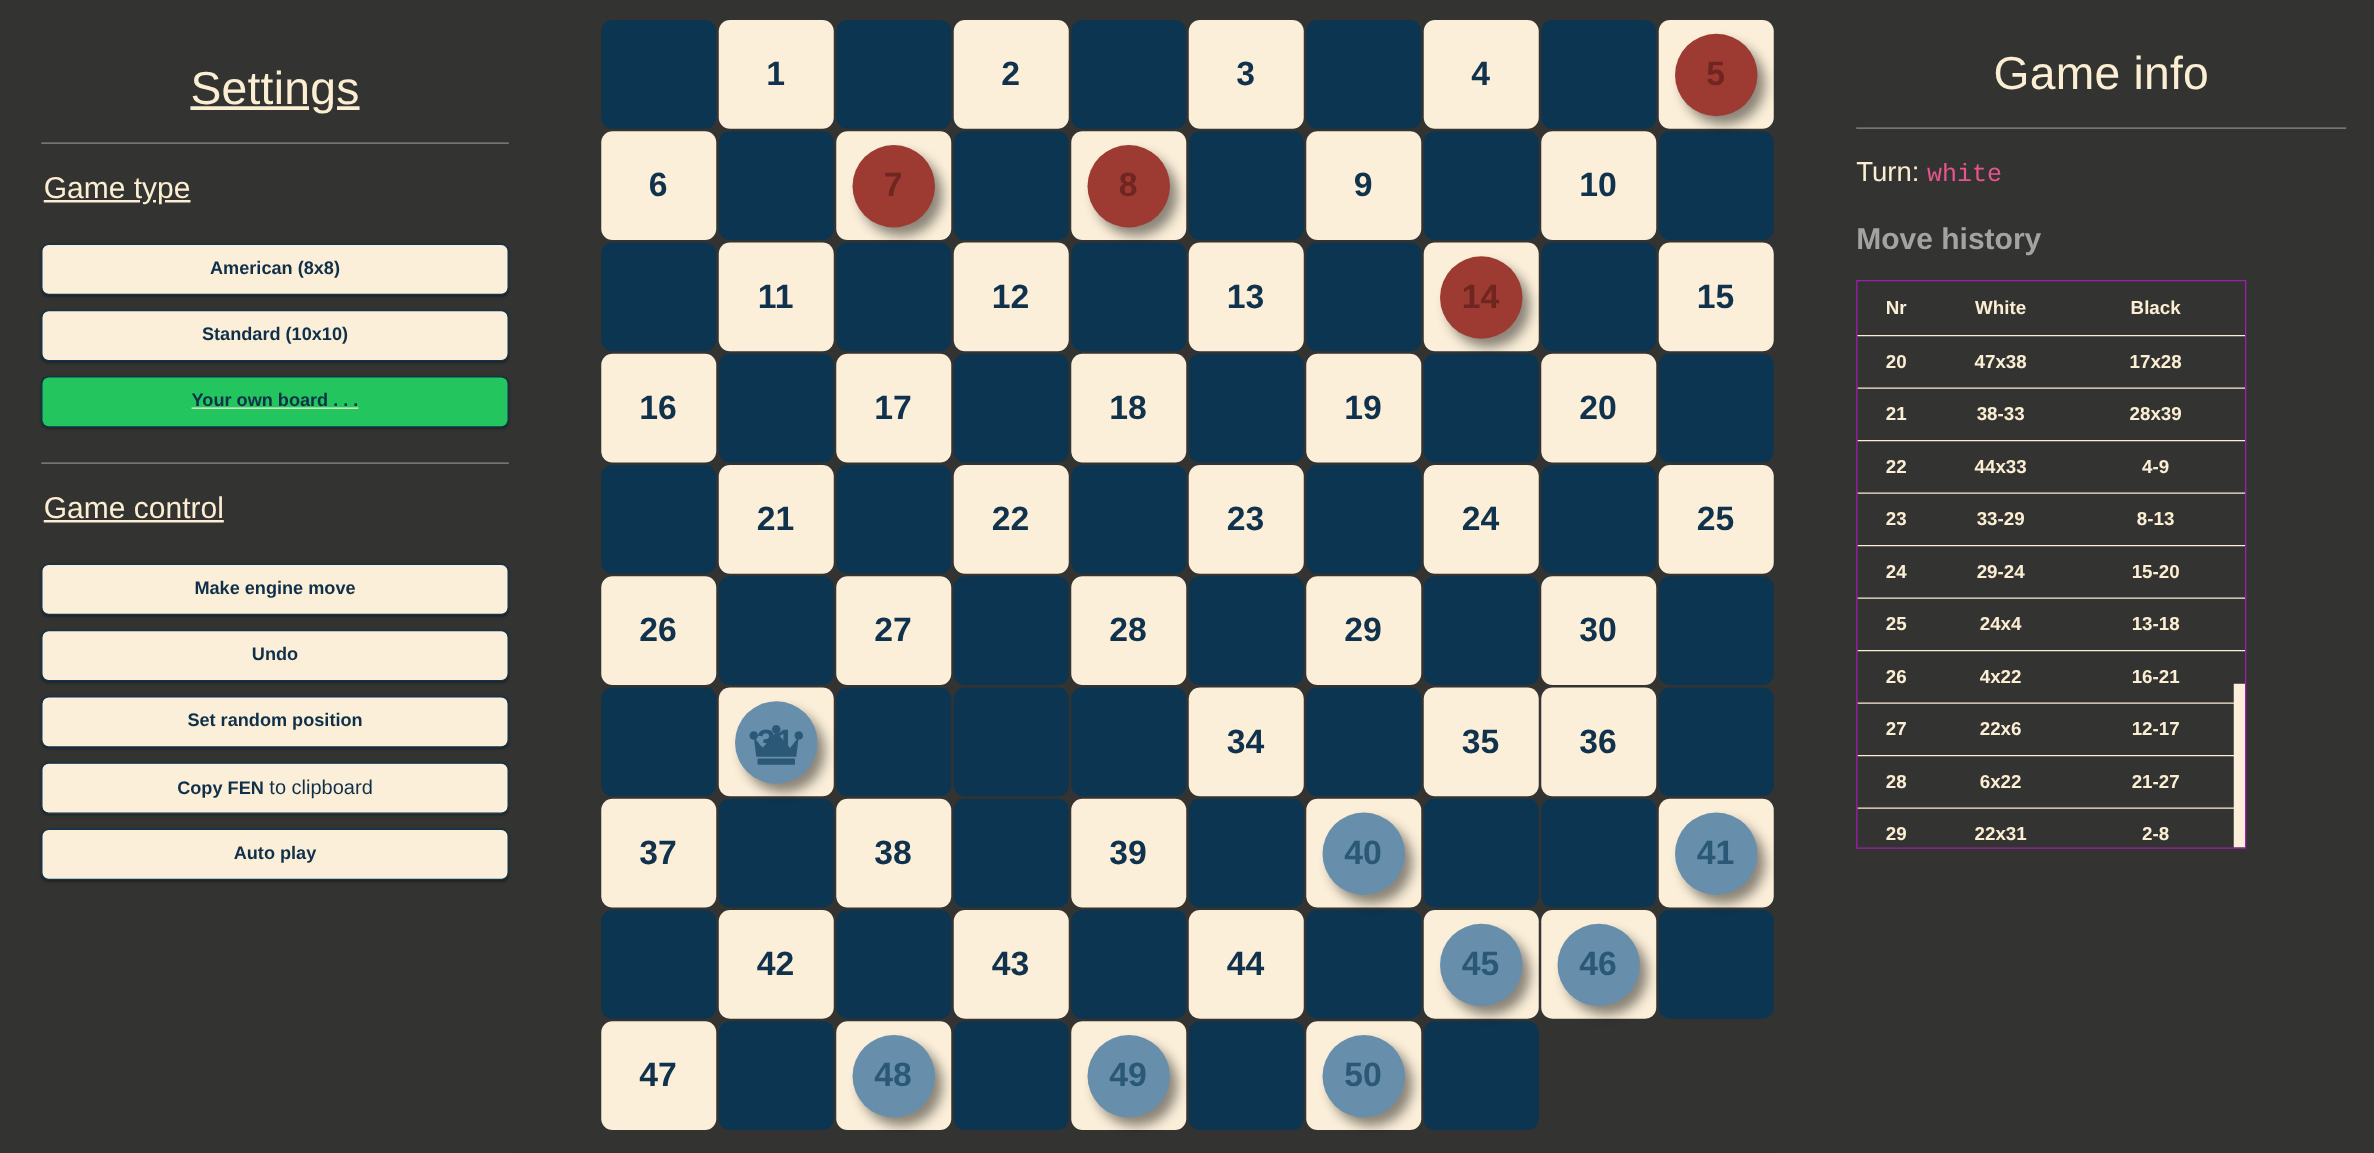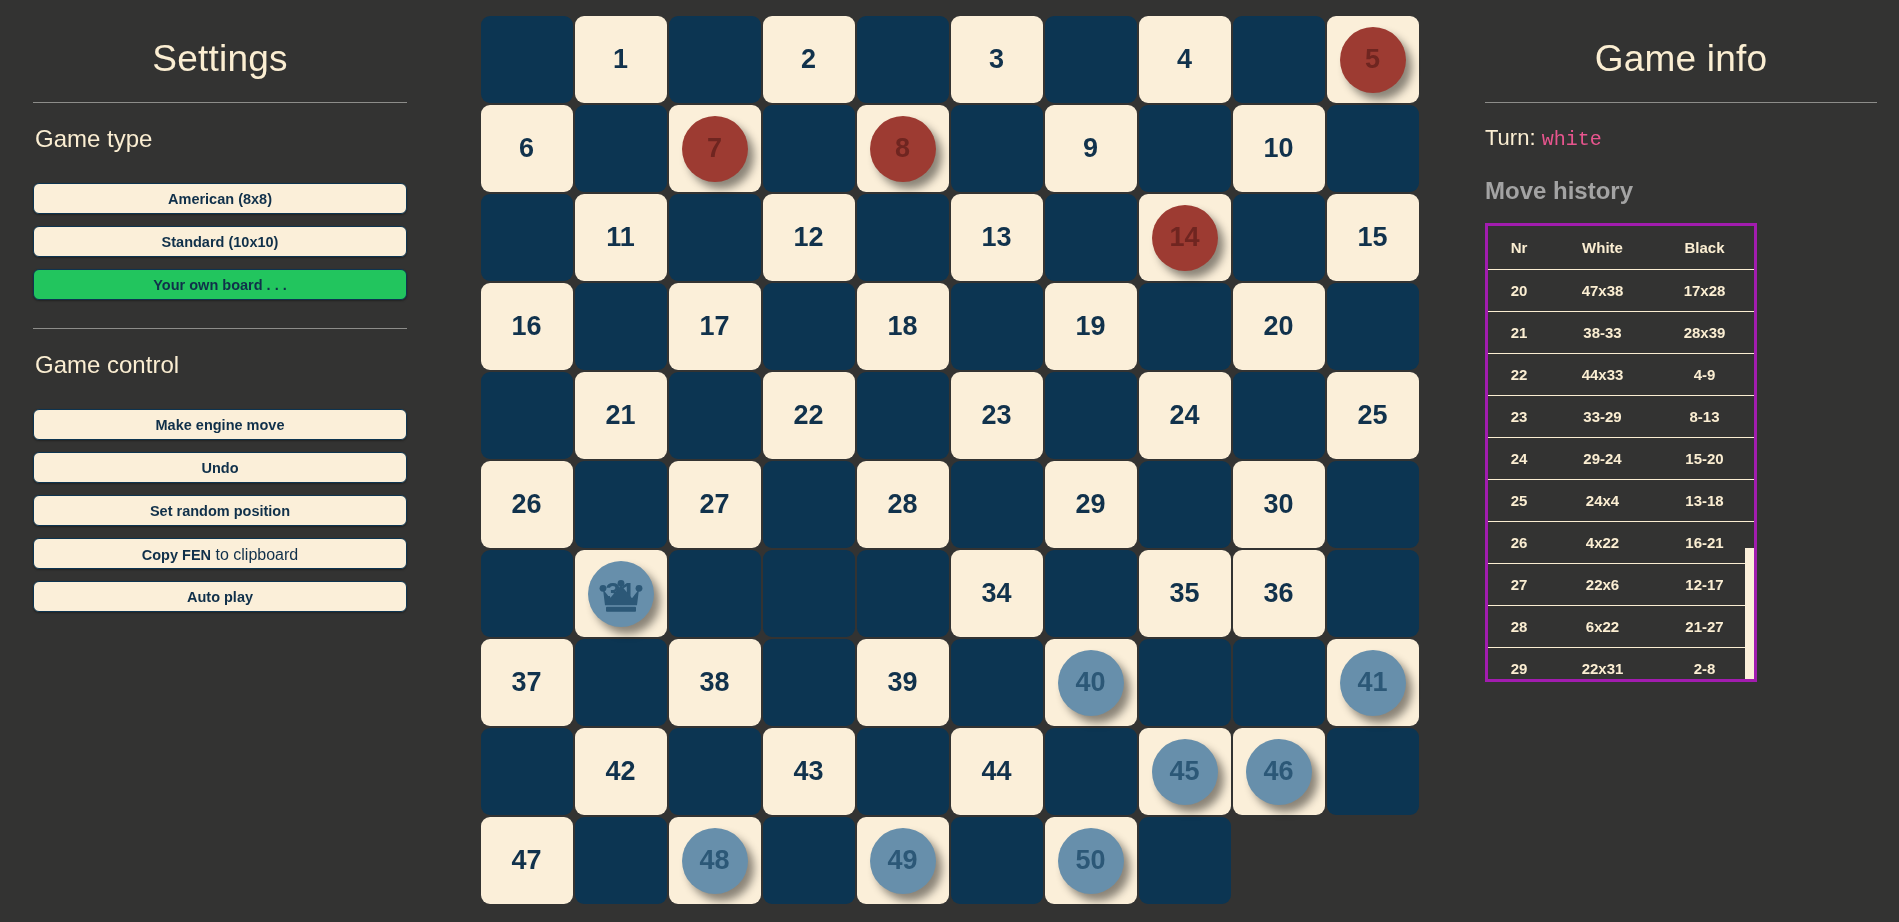--- a/index.html
+++ b/index.html
@@ -15,22 +15,23 @@
     width: 1899px; height: 922px;
     display: flex;
     align-items: flex-start;
     background: #333332;
   }
 
   
   .settings-panel {
     width: 440px;
     flex: 0 0 440px;
-    padding: 0 33px;
-    color: #fbeed2;
+    padding: 12px 33px;
+    color: #fbeed2;
+    text-decoration: underline;
   }
   .panel-title {
     text-align: center;
     font-size: 37px;
     font-weight: 400;
     color: #fbeed2;
     margin: 38px 0 22px 0;
     letter-spacing: .2px;
   }
   .hr {
@@ -40,21 +41,21 @@
   }
   .section-title {
     font-size: 24px;
     font-weight: 400;
     color: #fbeed2;
     margin: 16px 0 30px 2px;
   }
   .btn {
     display: block;
     width: 100%;
-    height: 31px;
+    height: 41px;
     line-height: 31px;
     margin: 0 0 12px 0;
     border: 1px solid #0d3450;
     border-radius: 6px;
     background: #fbefd9;
     color: #10304a;
     font-family: "Liberation Sans", sans-serif;
     font-size: 14.5px;
     font-weight: bold;
     text-align: center;
@@ -146,22 +147,22 @@
     color: #e8558e;
     font-size: 20px;
     font-weight: normal;
   }
   .mh-title {
     font-size: 24px;
     color: #a3a3a3;
     margin: 0 0 18px 0;
   }
   .mh-box {
-    width: 272px;
-    border: 3px solid #a21caf;
+    width: 312px;
+    border: 1px solid #a21caf;
   }
   .mh-head {
     display: flex;
     border-bottom: 1px solid #fbeed2;
   }
   .mh-head > div {
     color: #fbeed2;
     font-size: 15px;
     font-weight: bold;
     padding: 13px 0;

